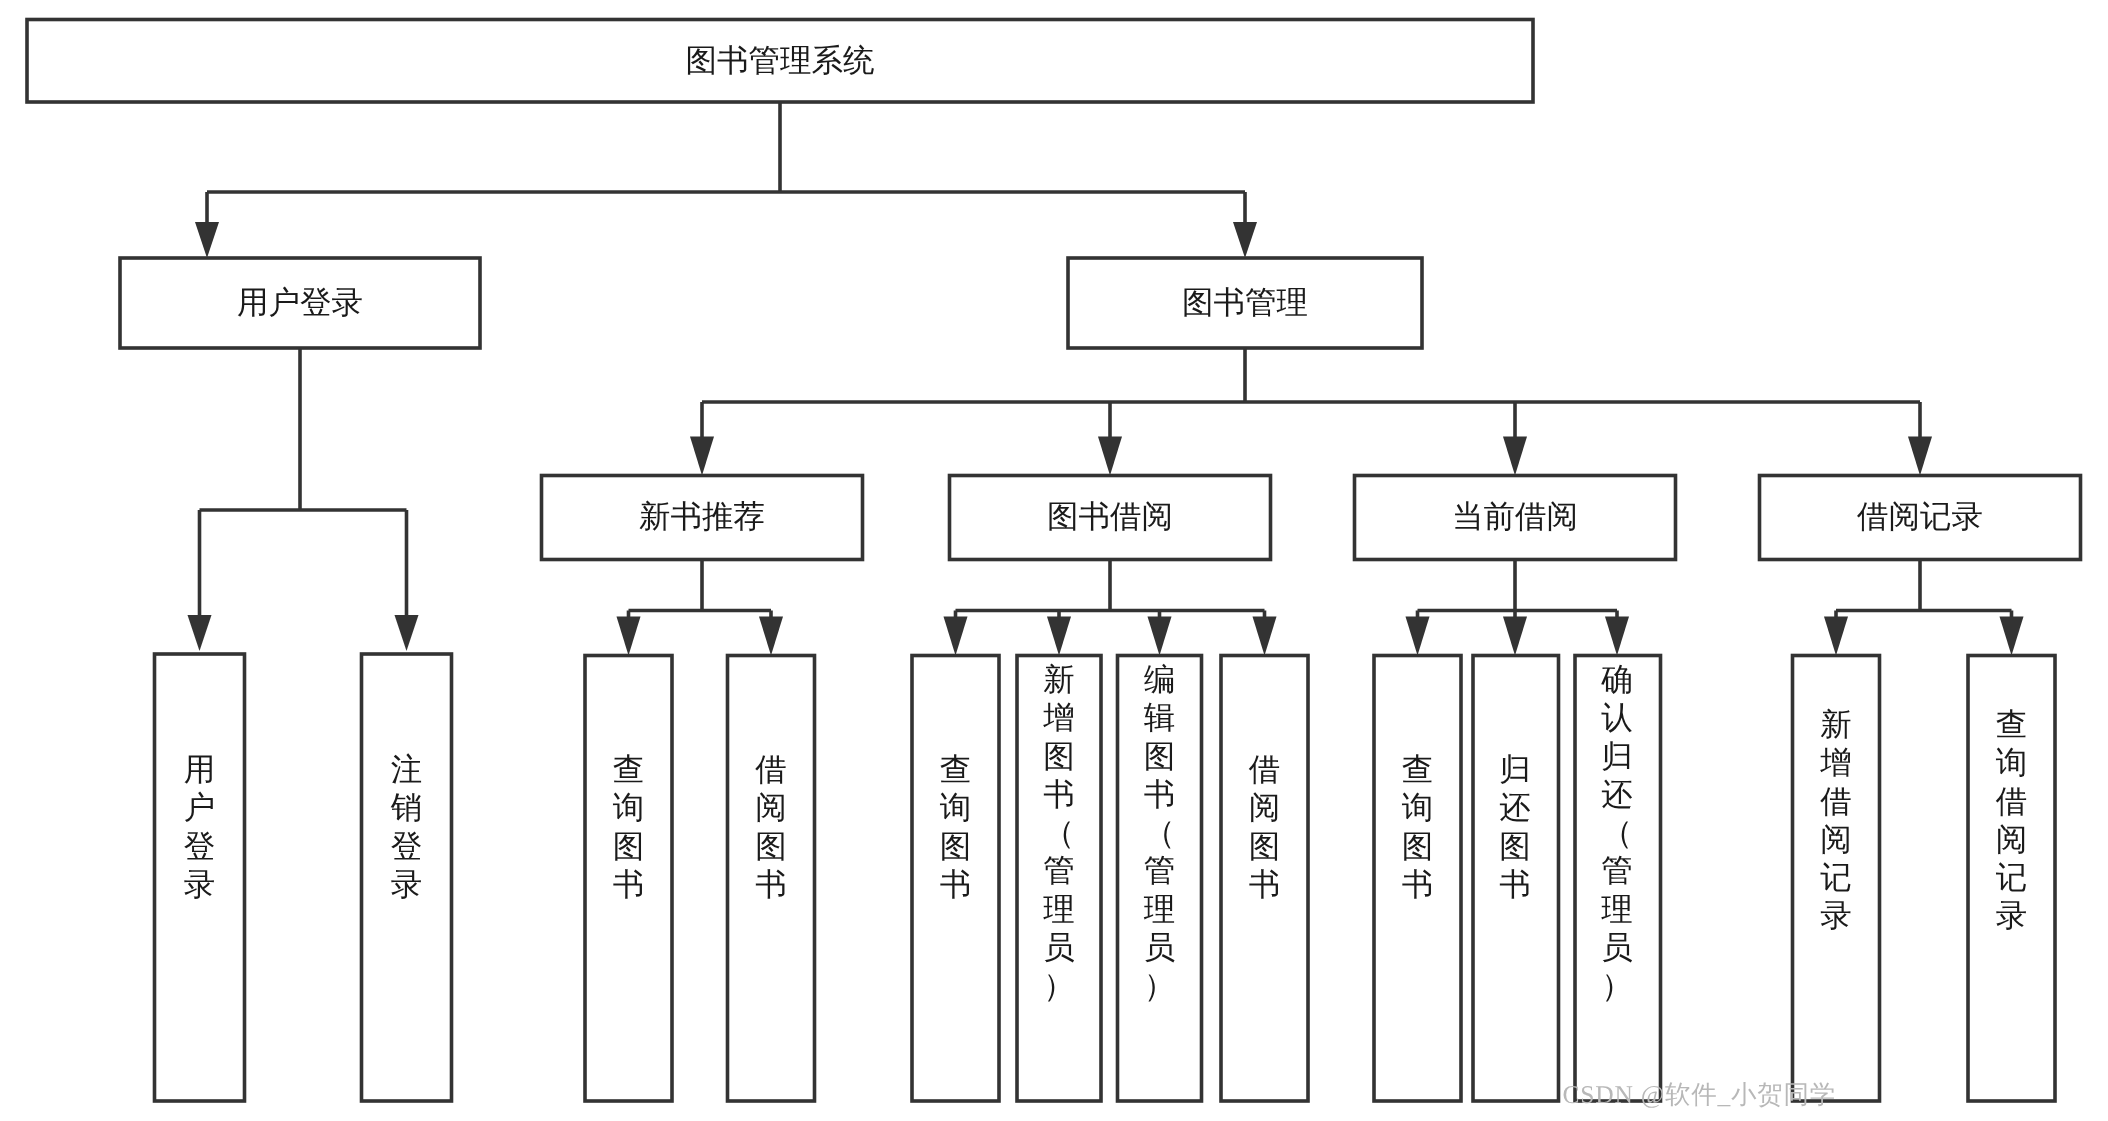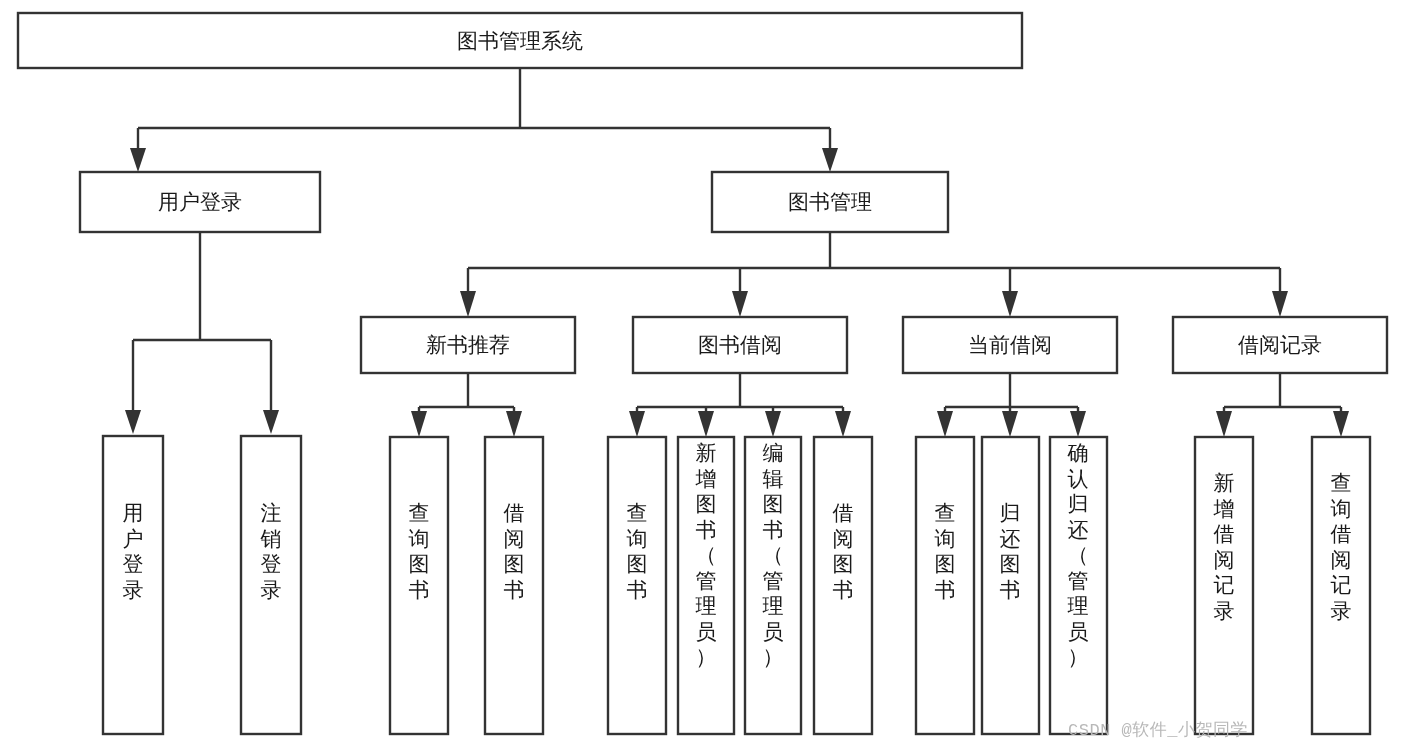--- a/index.html
+++ b/index.html
@@ -12,21 +12,20 @@
     width: 1405px;
     height: 747px;
     font-family: "Liberation Sans", "DejaVu Sans", sans-serif;
     overflow: hidden;
     position: relative;
   }
   #diagram-root {
     position: relative;
     width: 1232px;
     height: 747px;
-    padding-left: 24px;
   }
   svg#diagram-svg {
     position: absolute;
     left: 0;
     top: 0;
     width: 1405px;
     height: 747px;
     display: block;
   }
   .node-box {
@@ -54,21 +53,21 @@
   .node-label-vertical {
     fill: #1a1a1a;
     font-family: "Liberation Sans", "DejaVu Sans", sans-serif;
     font-size: 21px;
     text-anchor: middle;
   }
   .watermark {
     position: absolute;
     right: 8px;
     bottom: 6px;
-    font-family: Liberation Mono, monospace;
+    font-family: Liberation Serif, serif;
     font-size: 17px;
     color: #b8b8b8;
     letter-spacing: 0.5px;
     white-space: nowrap;
     user-select: none;
   }
 </style>
 </head>
 <body>
 

